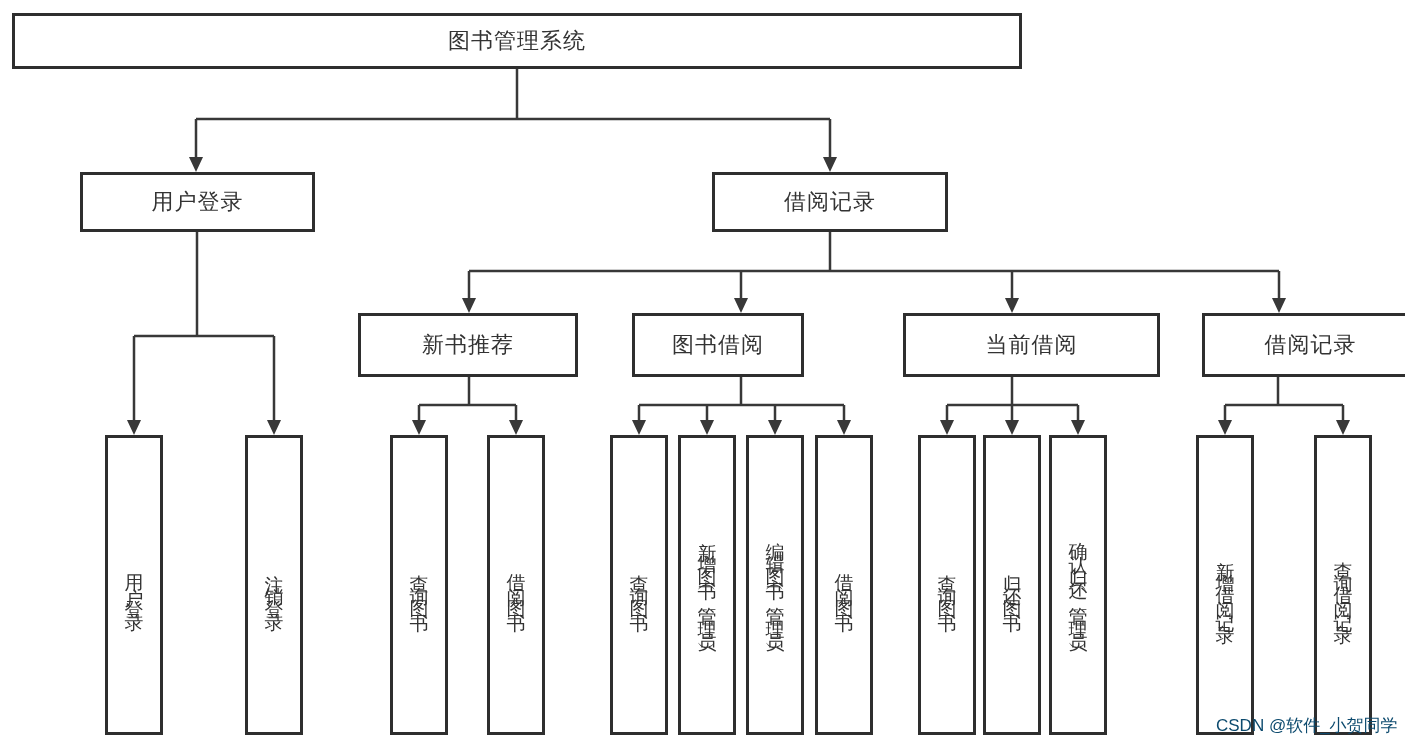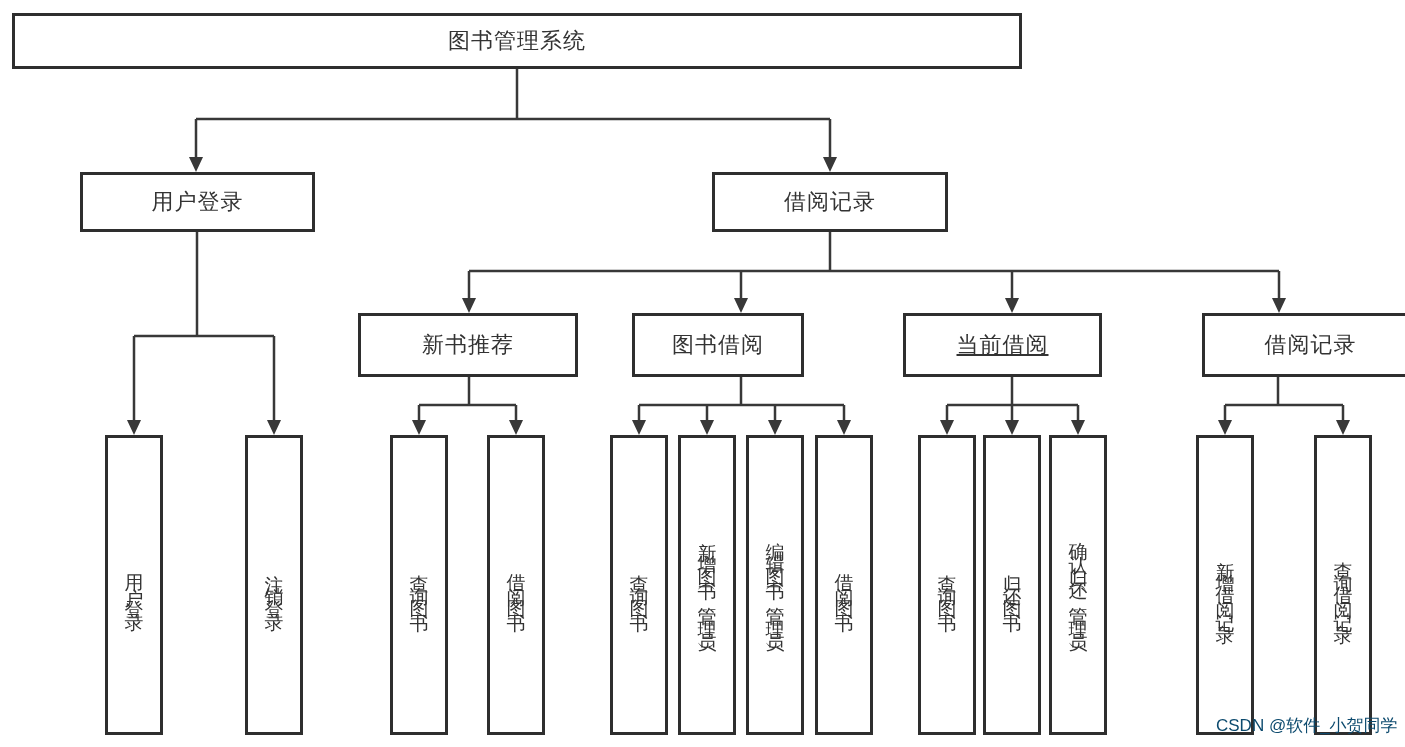--- a/index.html
+++ b/index.html
@@ -36,21 +36,21 @@
     font-size: 22px;
     letter-spacing: 1px;
     white-space: nowrap;
   }
   .root  { left: 12px;  top: 13px;  width: 1010px; height: 56px; }
   .l2a   { left: 80px;  top: 172px; width: 235px;  height: 60px; }
   .l2b   { left: 712px; top: 172px; width: 236px;  height: 60px; }
   .l3    { top: 313px; height: 64px; }
   .l3a   { left: 358px;  width: 220px; }
   .l3b   { left: 632px;  width: 172px; }
-  .l3c   { left: 903px;  width: 199px; text-decoration: underline; }
+  .l3c   { left: 903px;  width: 257px; }
   .l3d   { left: 1202px; width: 217px; }
   .leaf  { top: 435px; width: 58px; height: 300px; }
   .leaf .lbl {
     writing-mode: vertical-rl;
     text-orientation: mixed;
     font-size: 19px;
     letter-spacing: 13px;
     white-space: nowrap;
   }
   .lf01 { left: 105px; }  .lf02 { left: 245px; }

